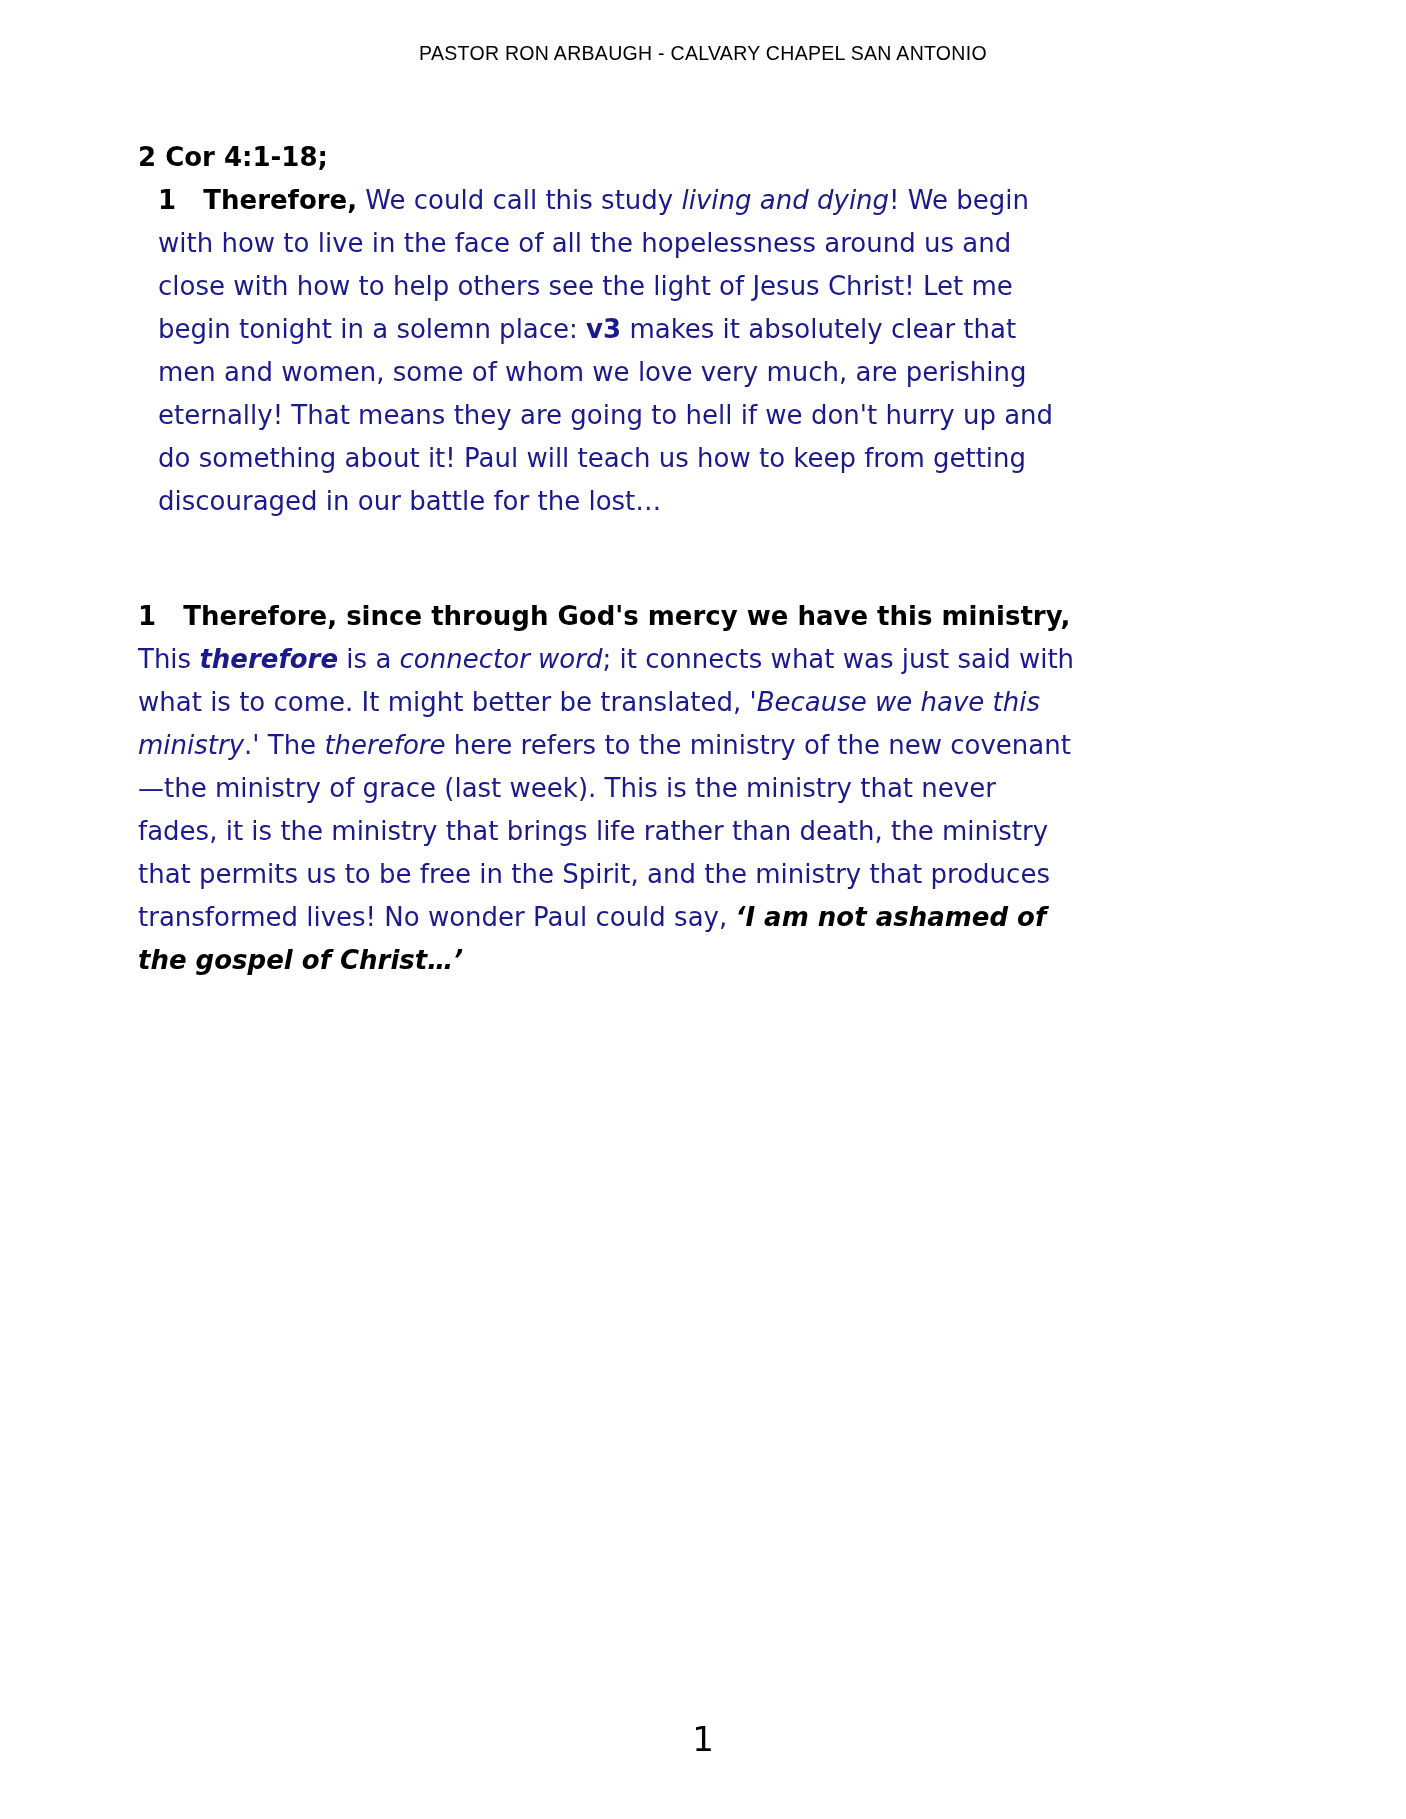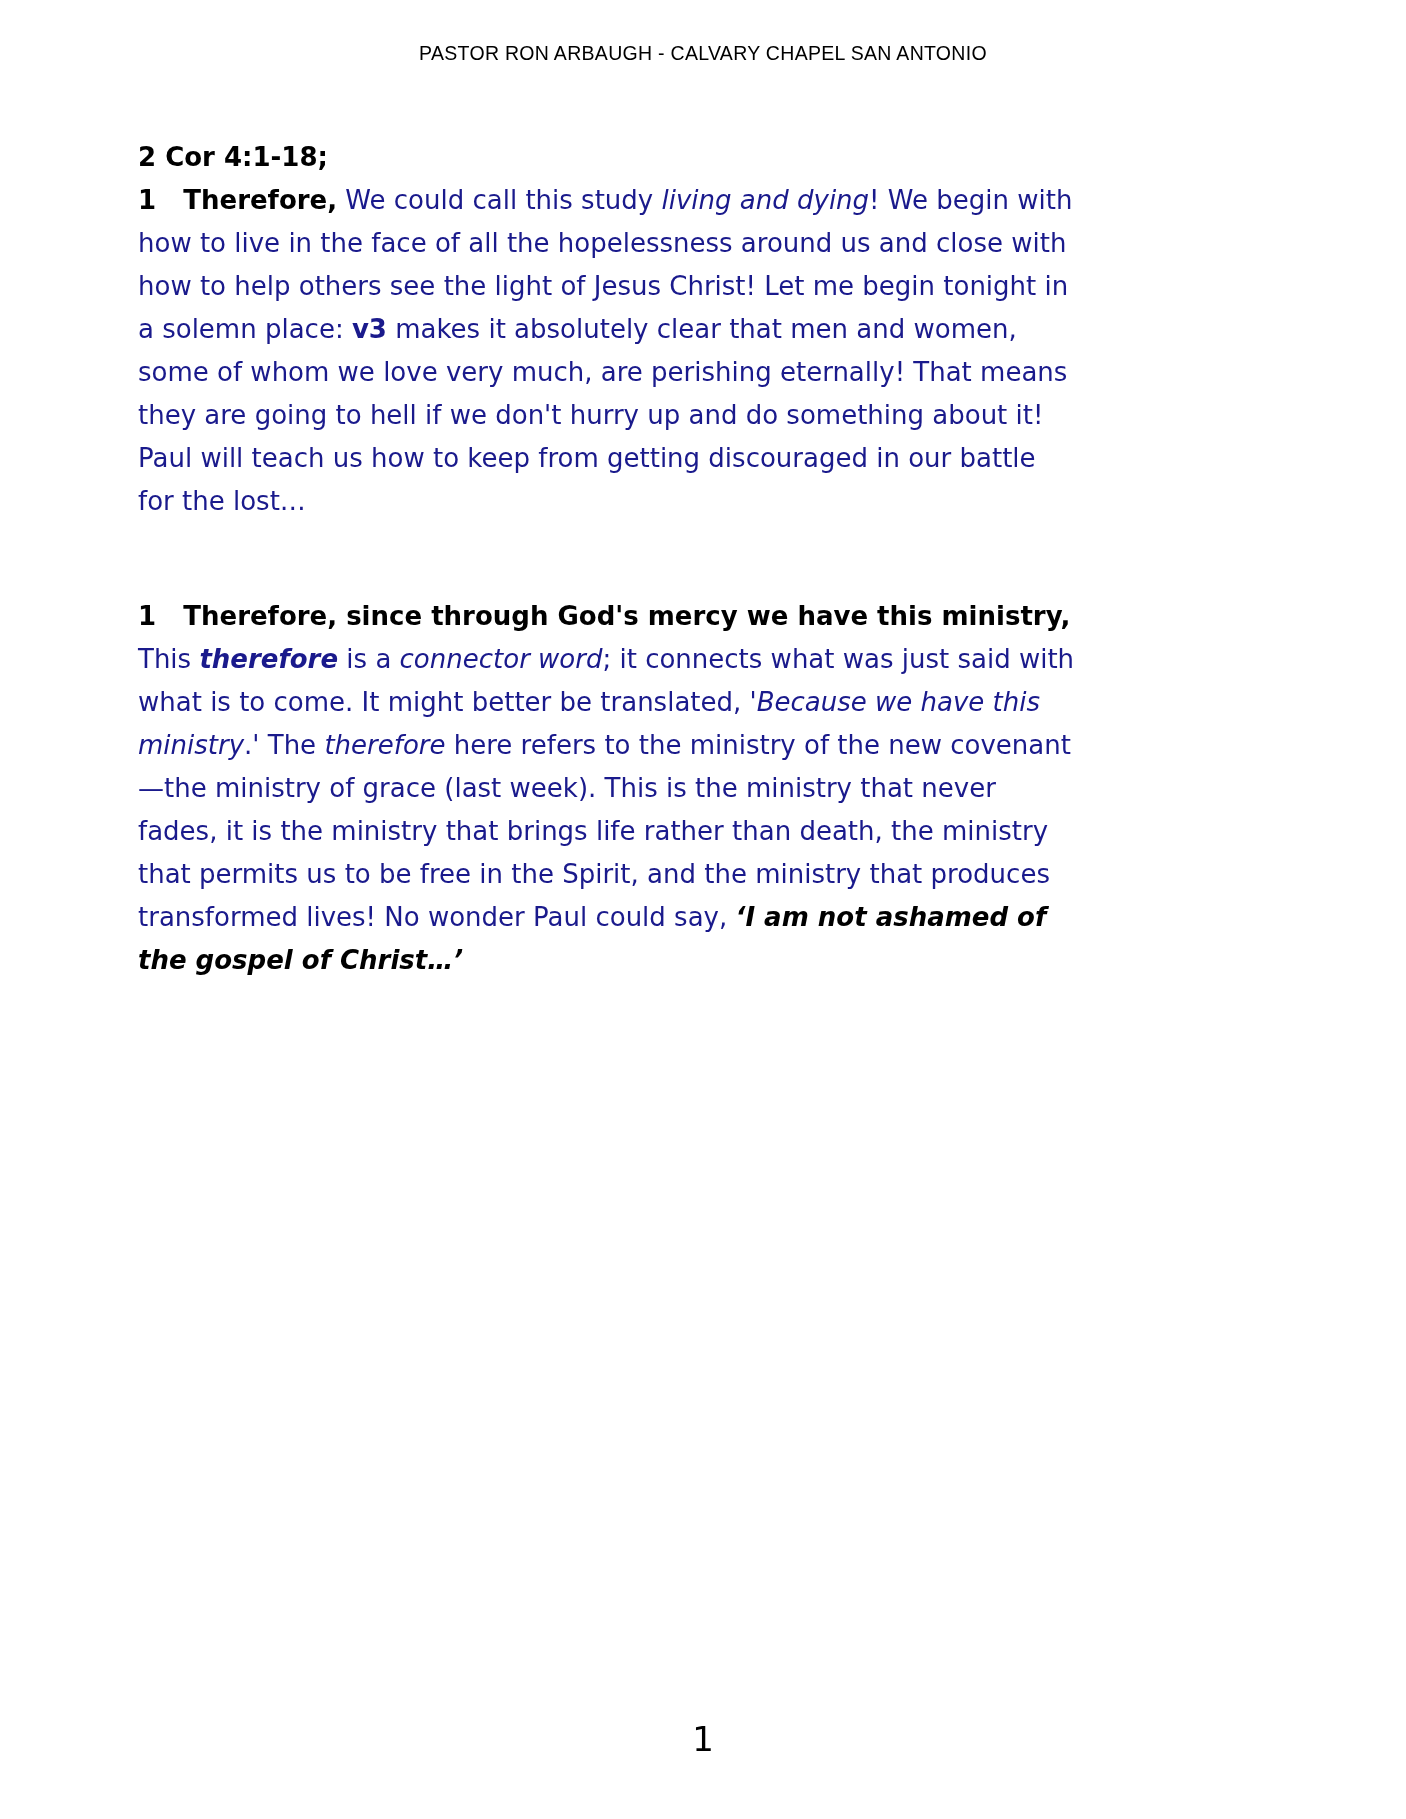--- a/index.html
+++ b/index.html
@@ -45,20 +45,21 @@
     margin: 0 0 0 0;
     font-size: 26px;
     line-height: 43px;
     color: #1a1a8c;
     font-family: "DejaVu Sans", sans-serif;
     text-align: left;
     word-spacing: 0px;
   }
   .blk + .blk {
     margin-top: 0;
+    margin-left: 20px;
   }
   .spacer {
     height: 72px;
   }
   .ref-title {
     font-weight: bold;
     color: #000000;
   }
   .vs-lead {
     font-weight: bold;

